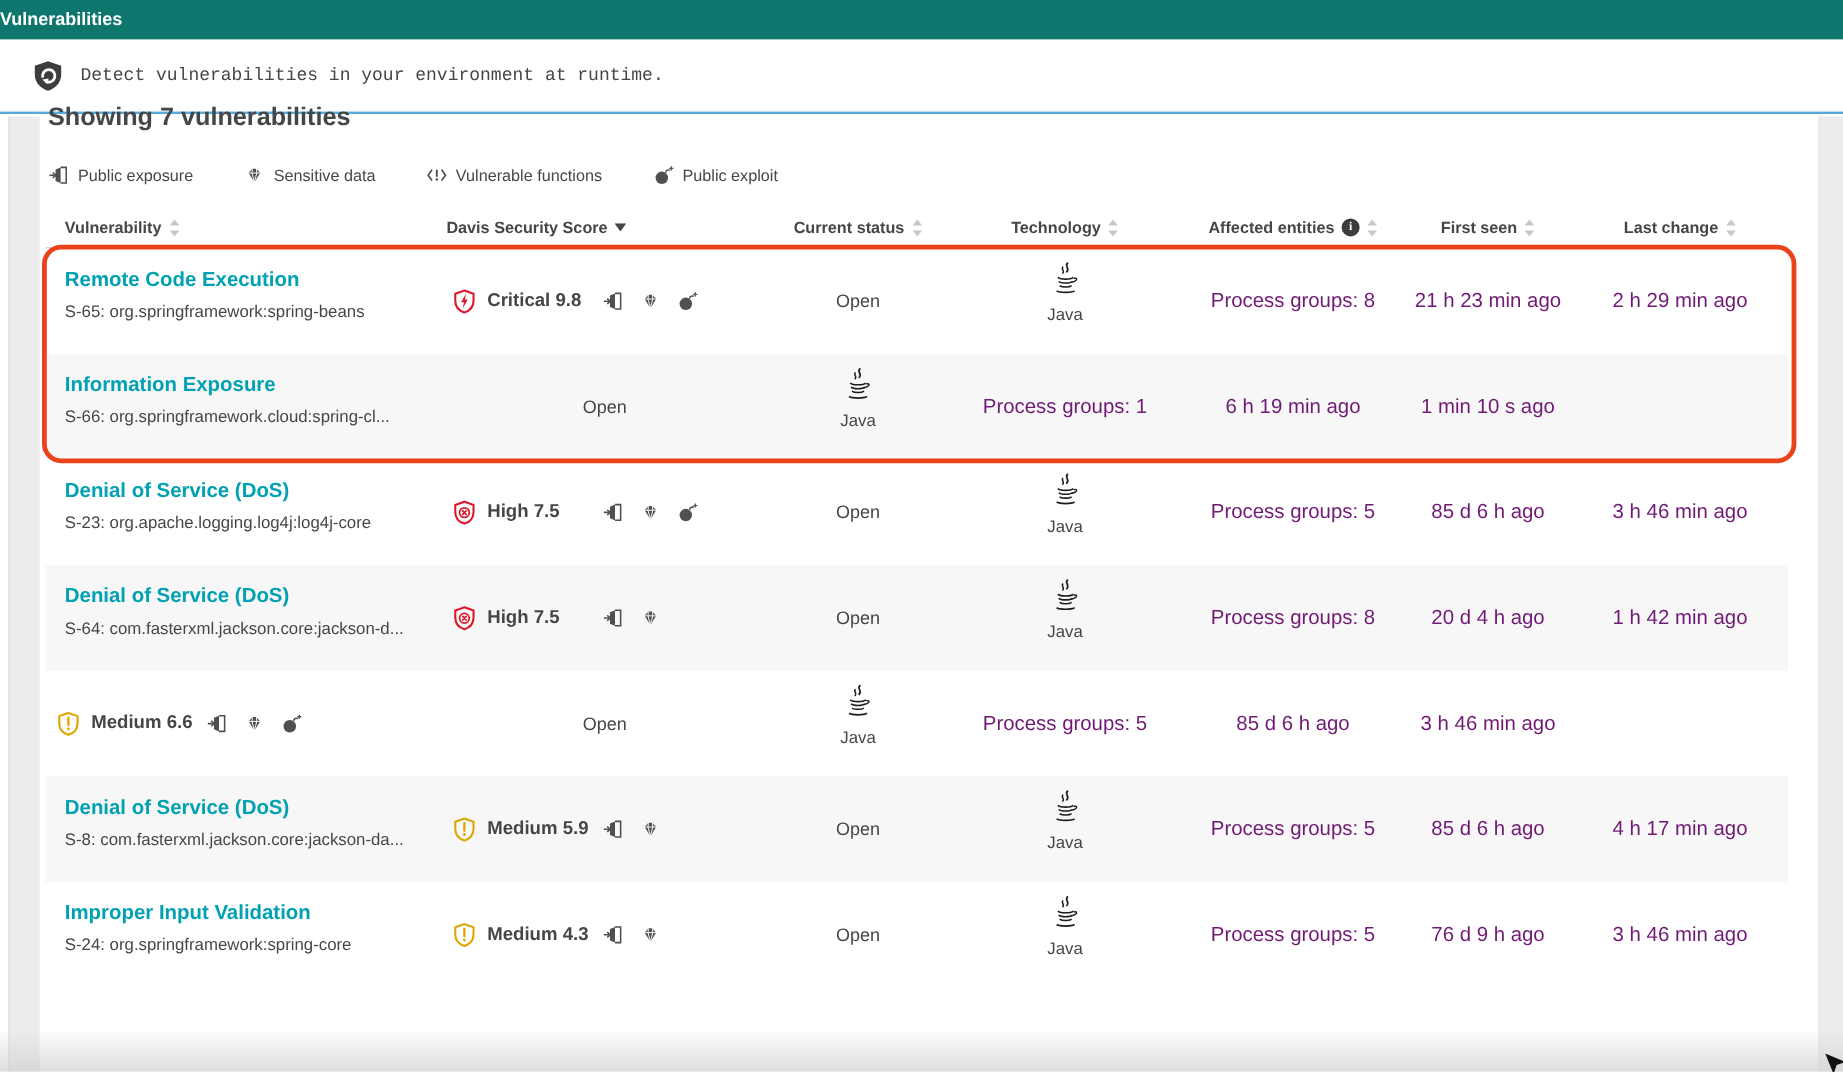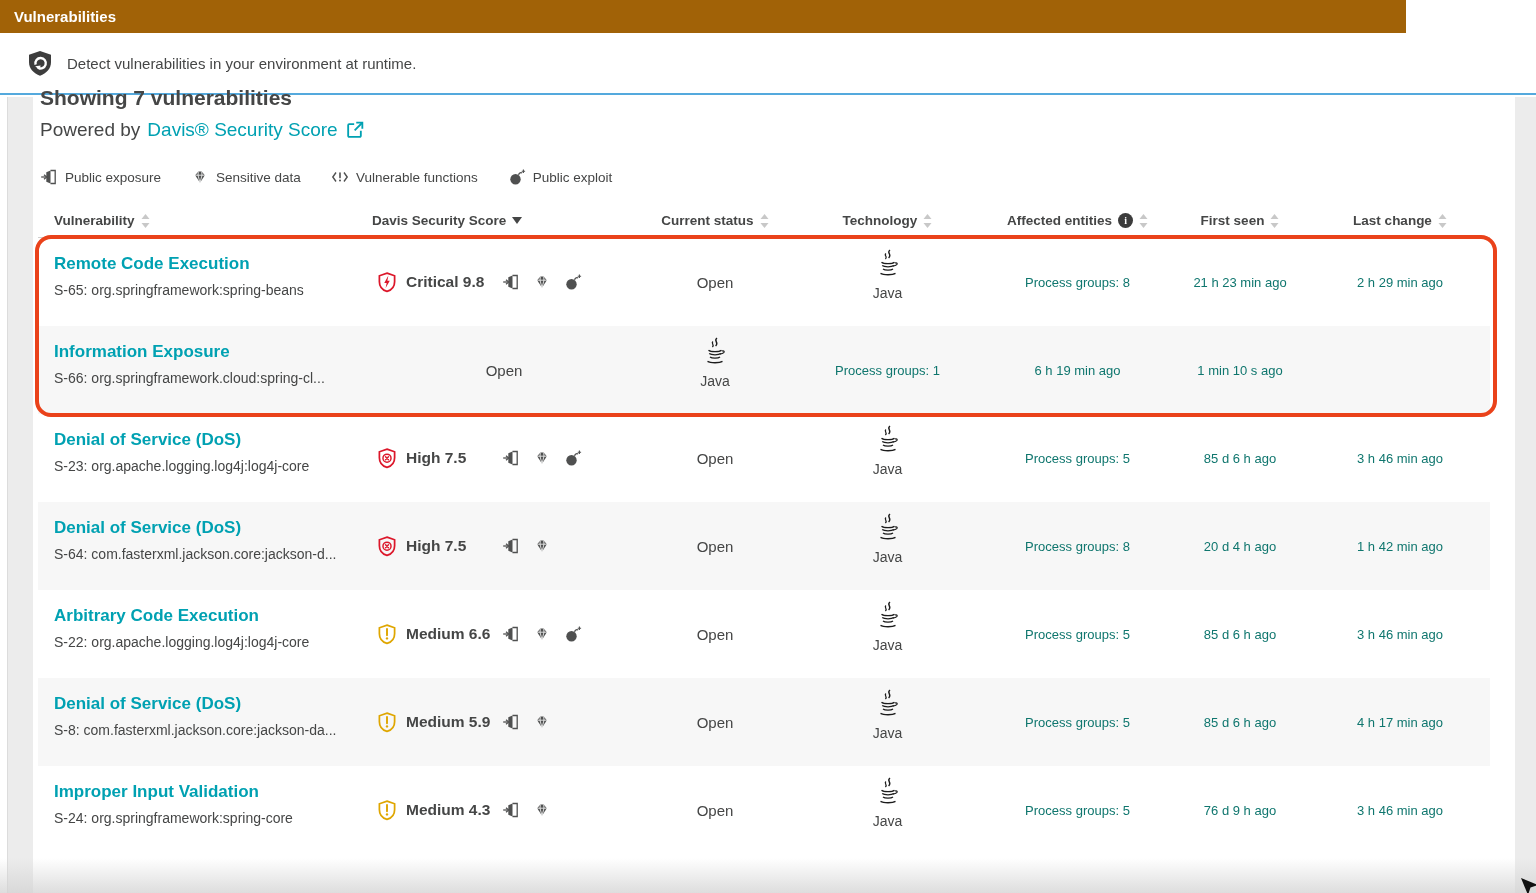--- a/index.html
+++ b/index.html
@@ -1,47 +1,47 @@
 <!DOCTYPE html>
 <html><head>
 <meta charset="utf-8">
 <style>
   * { box-sizing: border-box; margin: 0; padding: 0; }
   html, body { width: 1536px; height: 893px; overflow: hidden; background: #fff;
     font-family: "Liberation Sans", sans-serif; color: #454646; }
 
   
-  .topbar { position: absolute; left: 0; top: 0; width: 1406px; height: 33px;
-    background: #a16207; display: flex; align-items: center; padding-left: 14px; }
+  .topbar { position: absolute; left: 0; top: 0; width: 1536px; height: 33px;
+    background: #0f766e; display: flex; align-items: center; }
   .topbar-title { color: #fff; font-size: 15px; font-weight: bold; }
 
   
   .banner { position: absolute; left: 0; top: 33px; width: 1536px; height: 62px;
-    background: #fff; border-bottom: 2px solid #54a9dd; display: flex; align-items: center; }
+    background: #fff; border-bottom: 2px solid #54a9dd; display: flex; align-items: center; font-family: Liberation Mono, monospace; }
   .banner-icon { margin-left: 27px; width: 26px; height: 27px; }
   .banner-text { margin-left: 14px; font-size: 15px; color: #454646; }
 
   
   .gutter-left { position: absolute; left: 7px; top: 97px; width: 26px; height: 796px;
     background: #ececec; border-left: 1px solid #dcdcdc; }
   .gutter-right { position: absolute; left: 1515px; top: 97px; width: 21px; height: 796px;
     background: #ececec; }
   .bottom-fade { position: absolute; left: 0; top: 858px; width: 1536px; height: 35px;
     background: linear-gradient(to bottom, rgba(226,226,226,0), rgba(210,210,210,0.75));
     pointer-events: none; z-index: 6; }
 
   
   .content { position: absolute; left: 38px; top: 82px; width: 1452px; }
   .page-heading { margin-top: 4px; margin-left: 2px; font-size: 21px; font-weight: bold; color: #454646; }
   .powered { margin-top: 9px; margin-left: 2px; font-size: 19px; color: #454646;
     display: flex; align-items: center; }
   .powered-link { color: #00a1b2; text-decoration: none; margin-left: 7px; display: flex; align-items: center; }
   .ext-icon { margin-left: 7px; width: 20px; height: 20px; }
 
-  .legend { margin-top: 27px; margin-left: 2px; display: flex; gap: 30px; }
+  .legend { margin-top: 27px; margin-left: 2px; display: flex; gap: 42px; }
   .legend-item { display: flex; align-items: center; gap: 7px; font-size: 13.5px; color: #454646; }
   .fi { width: 18px; height: 18px; display: inline-block; vertical-align: middle; }
 
   
   .tbl-head { margin-top: 26px; display: grid;
     grid-template-columns: 330px 272px 150px 195px 185px 140px 180px;
     align-items: center; height: 26px; border-bottom: 1px solid #cfcfcf; padding-bottom: 8px; }
   .th { font-size: 13.5px; font-weight: bold; color: #454646; display: flex;
     align-items: center; justify-content: center; gap: 6px; cursor: pointer; }
   .th.left { justify-content: flex-start; }
@@ -74,21 +74,21 @@
   .flags { display: flex; align-items: center; gap: 13px; }
 
   .cell-status { display: flex; align-items: center; justify-content: center;
     font-size: 15px; color: #454646; }
 
   .cell-tech { display: flex; flex-direction: column; align-items: center; padding-top: 11px; }
   .java-ic { width: 30px; height: 34px; }
   .tech-label { margin-top: 2px; font-size: 14px; color: #454646; }
 
   .cell-mid { display: flex; align-items: center; justify-content: center;
-    font-size: 13px; color: #0f766e; }
+    font-size: 17px; color: #701a75; }
 
   
   .hl-box { position: absolute; left: -3px; top: -3px; width: 1462px; height: 182px;
     border: 4px solid #ea421a; border-radius: 16px; pointer-events: none; z-index: 5; }
 
   
   .cursor { position: absolute; left: 1519px; top: 876px; z-index: 9; }
 </style>
 </head>
 <body>
@@ -106,31 +106,20 @@
   <span class="banner-text">Detect vulnerabilities in your environment at runtime.</span>
 </div>
 
 <div class="gutter-left"></div>
 <div class="gutter-right"></div>
 
 <div class="content">
 
   <div class="page-heading">Showing 7 vulnerabilities</div>
 
-  <div class="powered">
-    <span>Powered by</span>
-    <a class="powered-link" href="#">
-      <span>Davis® Security Score</span>
-      <svg class="ext-icon" viewBox="0 0 24 24">
-        <path d="M11 5 H5 a1.2 1.2 0 0 0 -1.2 1.2 V19 a1.2 1.2 0 0 0 1.2 1.2 H17.8 A1.2 1.2 0 0 0 19 19 V13" fill="none" stroke="#00a1b2" stroke-width="2.2"></path>
-        <path d="M13.5 3.2 h7.3 v7.3" fill="none" stroke="#00a1b2" stroke-width="2.2"></path>
-        <path d="M20.4 3.6 L11.6 12.4" fill="none" stroke="#00a1b2" stroke-width="2.2"></path>
-      </svg>
-    </a>
-  </div>
 
   <div class="legend">
     <div class="legend-item">
       <svg class="fi" viewBox="0 0 18 18">
         <path d="M10.5 2.5 H15.2 V15.5 H10.5" fill="none" stroke="#4f5050" stroke-width="1.3"></path>
         <path d="M10.5 2.5 L6.3 4.2 V13.8 L10.5 15.5 Z" fill="#4f5050"></path>
         <path d="M1.2 9 H5.6" stroke="#4f5050" stroke-width="1.3"></path>
         <path d="M4 6.8 L6.6 9 L4 11.2" fill="none" stroke="#4f5050" stroke-width="1.3"></path>
       </svg>
       <span>Public exposure</span>
@@ -394,24 +383,20 @@
         <path d="M10 20 a5.4 1.8 0 0 0 10 0" fill="none" stroke="#1c1c1c" stroke-width="1.3"></path>
         <path d="M7.5 24.4 a8.2 2.2 0 0 0 15 0" fill="none" stroke="#1c1c1c" stroke-width="1.4"></path>
       </svg>
       <span class="tech-label">Java</span>
     </div>
     <div class="cell-mid">Process groups: 8</div>
     <div class="cell-mid">20 d 4 h ago</div>
     <div class="cell-mid">1 h 42 min ago</div>
   </div>
       <div class="row sev-medium">
-    <div class="cell-vuln">
-      <div class="vuln-title">Arbitrary Code Execution</div>
-      <div class="vuln-comp">S-22: org.apache.logging.log4j:log4j-core</div>
-    </div>
     <div class="cell-score">
       <svg class="badge" viewBox="0 0 24 24">
         <path d="M12 2.3 L20.3 5.2 V11.6 C20.3 17.4 16.7 20.8 12 22.2 C7.3 20.8 3.7 17.4 3.7 11.6 V5.2 Z" fill="none" stroke="currentColor" stroke-width="1.9"></path>
         <g class="g-critical">
           <path d="M13.5 5 L9 13 h2.6 L10.5 18.6 L15 10.5 h-2.6 L13.5 5 Z" fill="currentColor"></path>
         </g>
         <g class="g-high">
           <circle cx="12" cy="12.2" r="4.4" fill="none" stroke="currentColor" stroke-width="1.6"></circle>
           <path d="M10.4 10.6 l3.2 3.2 M13.6 10.6 l-3.2 3.2" stroke="currentColor" stroke-width="1.6" stroke-linecap="round"></path>
         </g>

